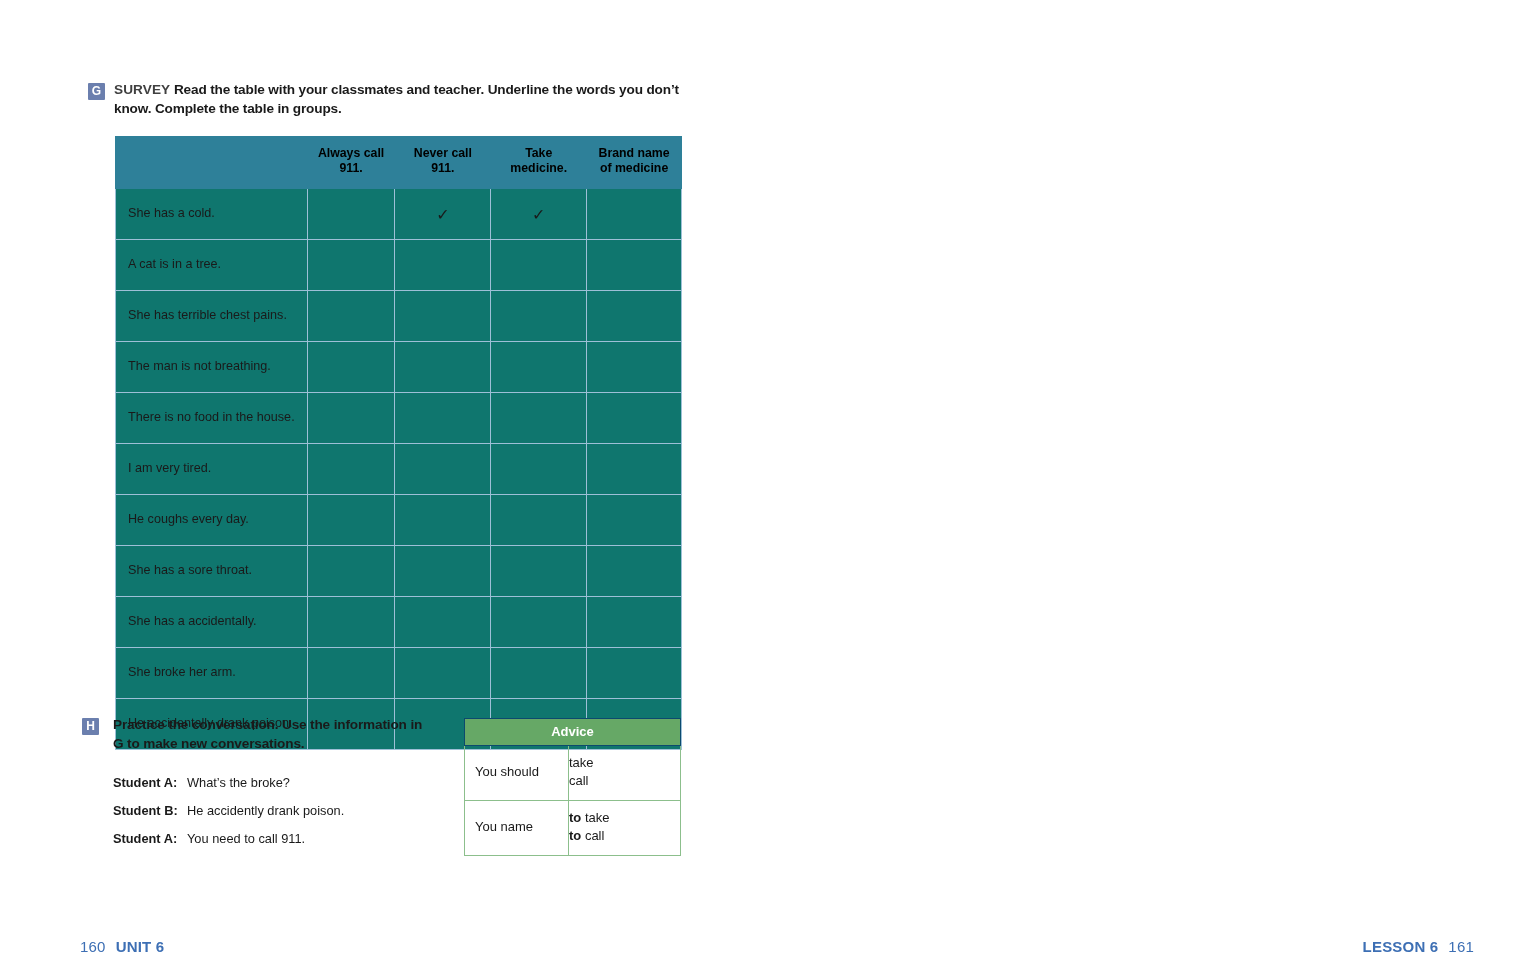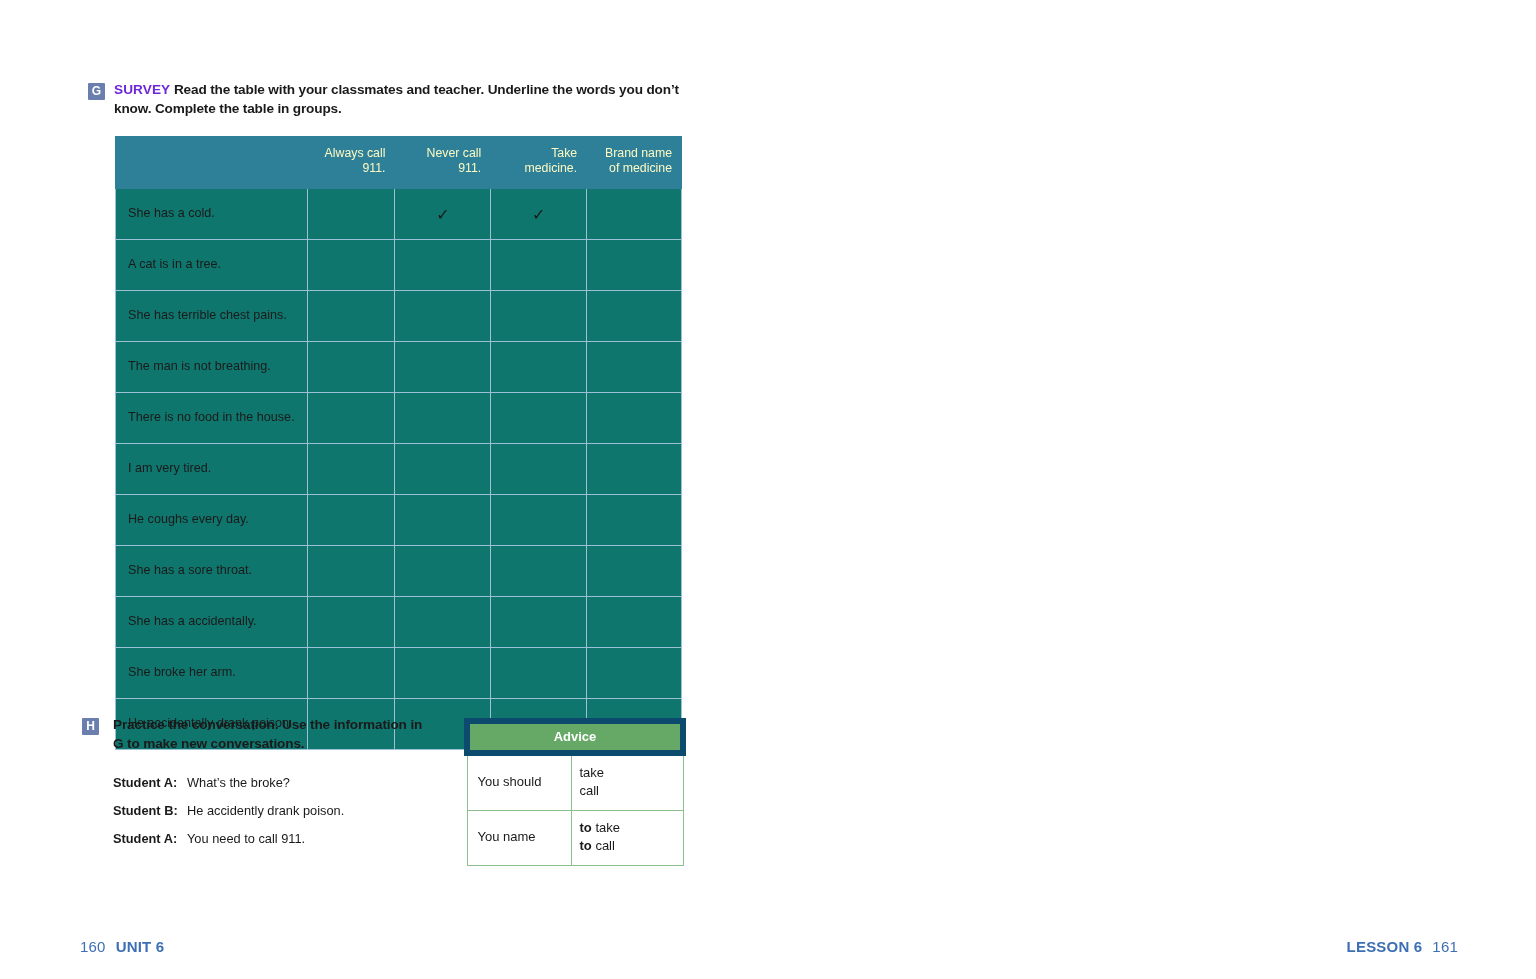--- a/index.html
+++ b/index.html
@@ -34,45 +34,45 @@
     vertical-align: top;
     border-radius: 1px;
     font-family: "Liberation Sans", sans-serif;
   }
   .instr {
     font-size: 13.6px;
     font-weight: bold;
     line-height: 1.42;
     letter-spacing: -0.15px;
   }
-  .label-pink { color: #6d28d9; font-weight: bold; letter-spacing: 0.1px; }
+  .label-pink { color: #404040; font-weight: bold; letter-spacing: 0.1px; }
 
   
   #ex-g { position: absolute; left: 88px; top: 80px; width: 600px; }
   #ex-g .badge-wrap { position: absolute; left: 0; top: 3px; }
   #ex-g .instr { margin-left: 26px; }
 
   #survey-table {
     position: absolute;
     left: 115px; top: 136px;
     width: 567px;
     border-collapse: collapse;
     table-layout: fixed;
   }
   #survey-table th, #survey-table td {
     border: 1px solid #9dc0d7;
     padding: 0;
   }
   #survey-table thead th {
     background: #2e8099;
-    color: #fef9c3;
+    color: #000000;
     border: 1px solid #2e8099;
     font-size: 12.3px;
-    font-weight: normal;
-    text-align: right;
+    font-weight: bold;
+    text-align: center;
     vertical-align: top;
     padding: 9px 9px 10px 9px;
     line-height: 1.22;
     height: 32px;
   }
   #survey-table tbody td {
     height: 42px;
     font-size: 12.6px;
     font-weight: normal;
     vertical-align: middle;
@@ -116,49 +116,49 @@
     border-collapse: collapse;
     table-layout: fixed;
   }
   #advice-box th.hdr {
     background: #66a866;
     color: #ffffff;
     font-size: 13px;
     font-weight: bold;
     text-align: center;
     padding: 5px 0 6px 0;
-    border: 6px solid #0c4a6e;
+    border: 1px solid #0c4a6e;
   }
   #advice-box td {
     border: 1px solid #8cbf8c;
     font-size: 13px;
     padding: 8px 0 9px 10px;
     vertical-align: middle;
     line-height: 1.42;
   }
-  #advice-box td.right-col { padding-left: 8px; }
+  #advice-box td.right-col { padding-left: 0; }
   #advice-box td b { font-weight: bold; }
   .adv-c1 { width: 104px; }
   .adv-c2 { width: 112px; }
 
   
   #lesson-header { position: absolute; left: 773px; top: 70px; }
 
   
   .footer {
     position: absolute;
     bottom: 24px;
     font-size: 15px;
     font-weight: bold;
     color: #3d6fb4;
     letter-spacing: 0.2px;
   }
   #footer-left  { left: 80px; }
   #footer-left .pg { color: #3d6fb4; font-weight: normal; padding-right: 10px; }
-  #footer-right { right: 78px; }
+  #footer-right { right: 62px; }
   #footer-right .pg { color: #3d6fb4; font-weight: normal; padding-left: 10px; }
 </style>
 </head>
 <body>
 
 <div class="page page-left">
 
   <div id="ex-g">
     <span class="badge-wrap">
       <span class="letter-badge">G</span>

